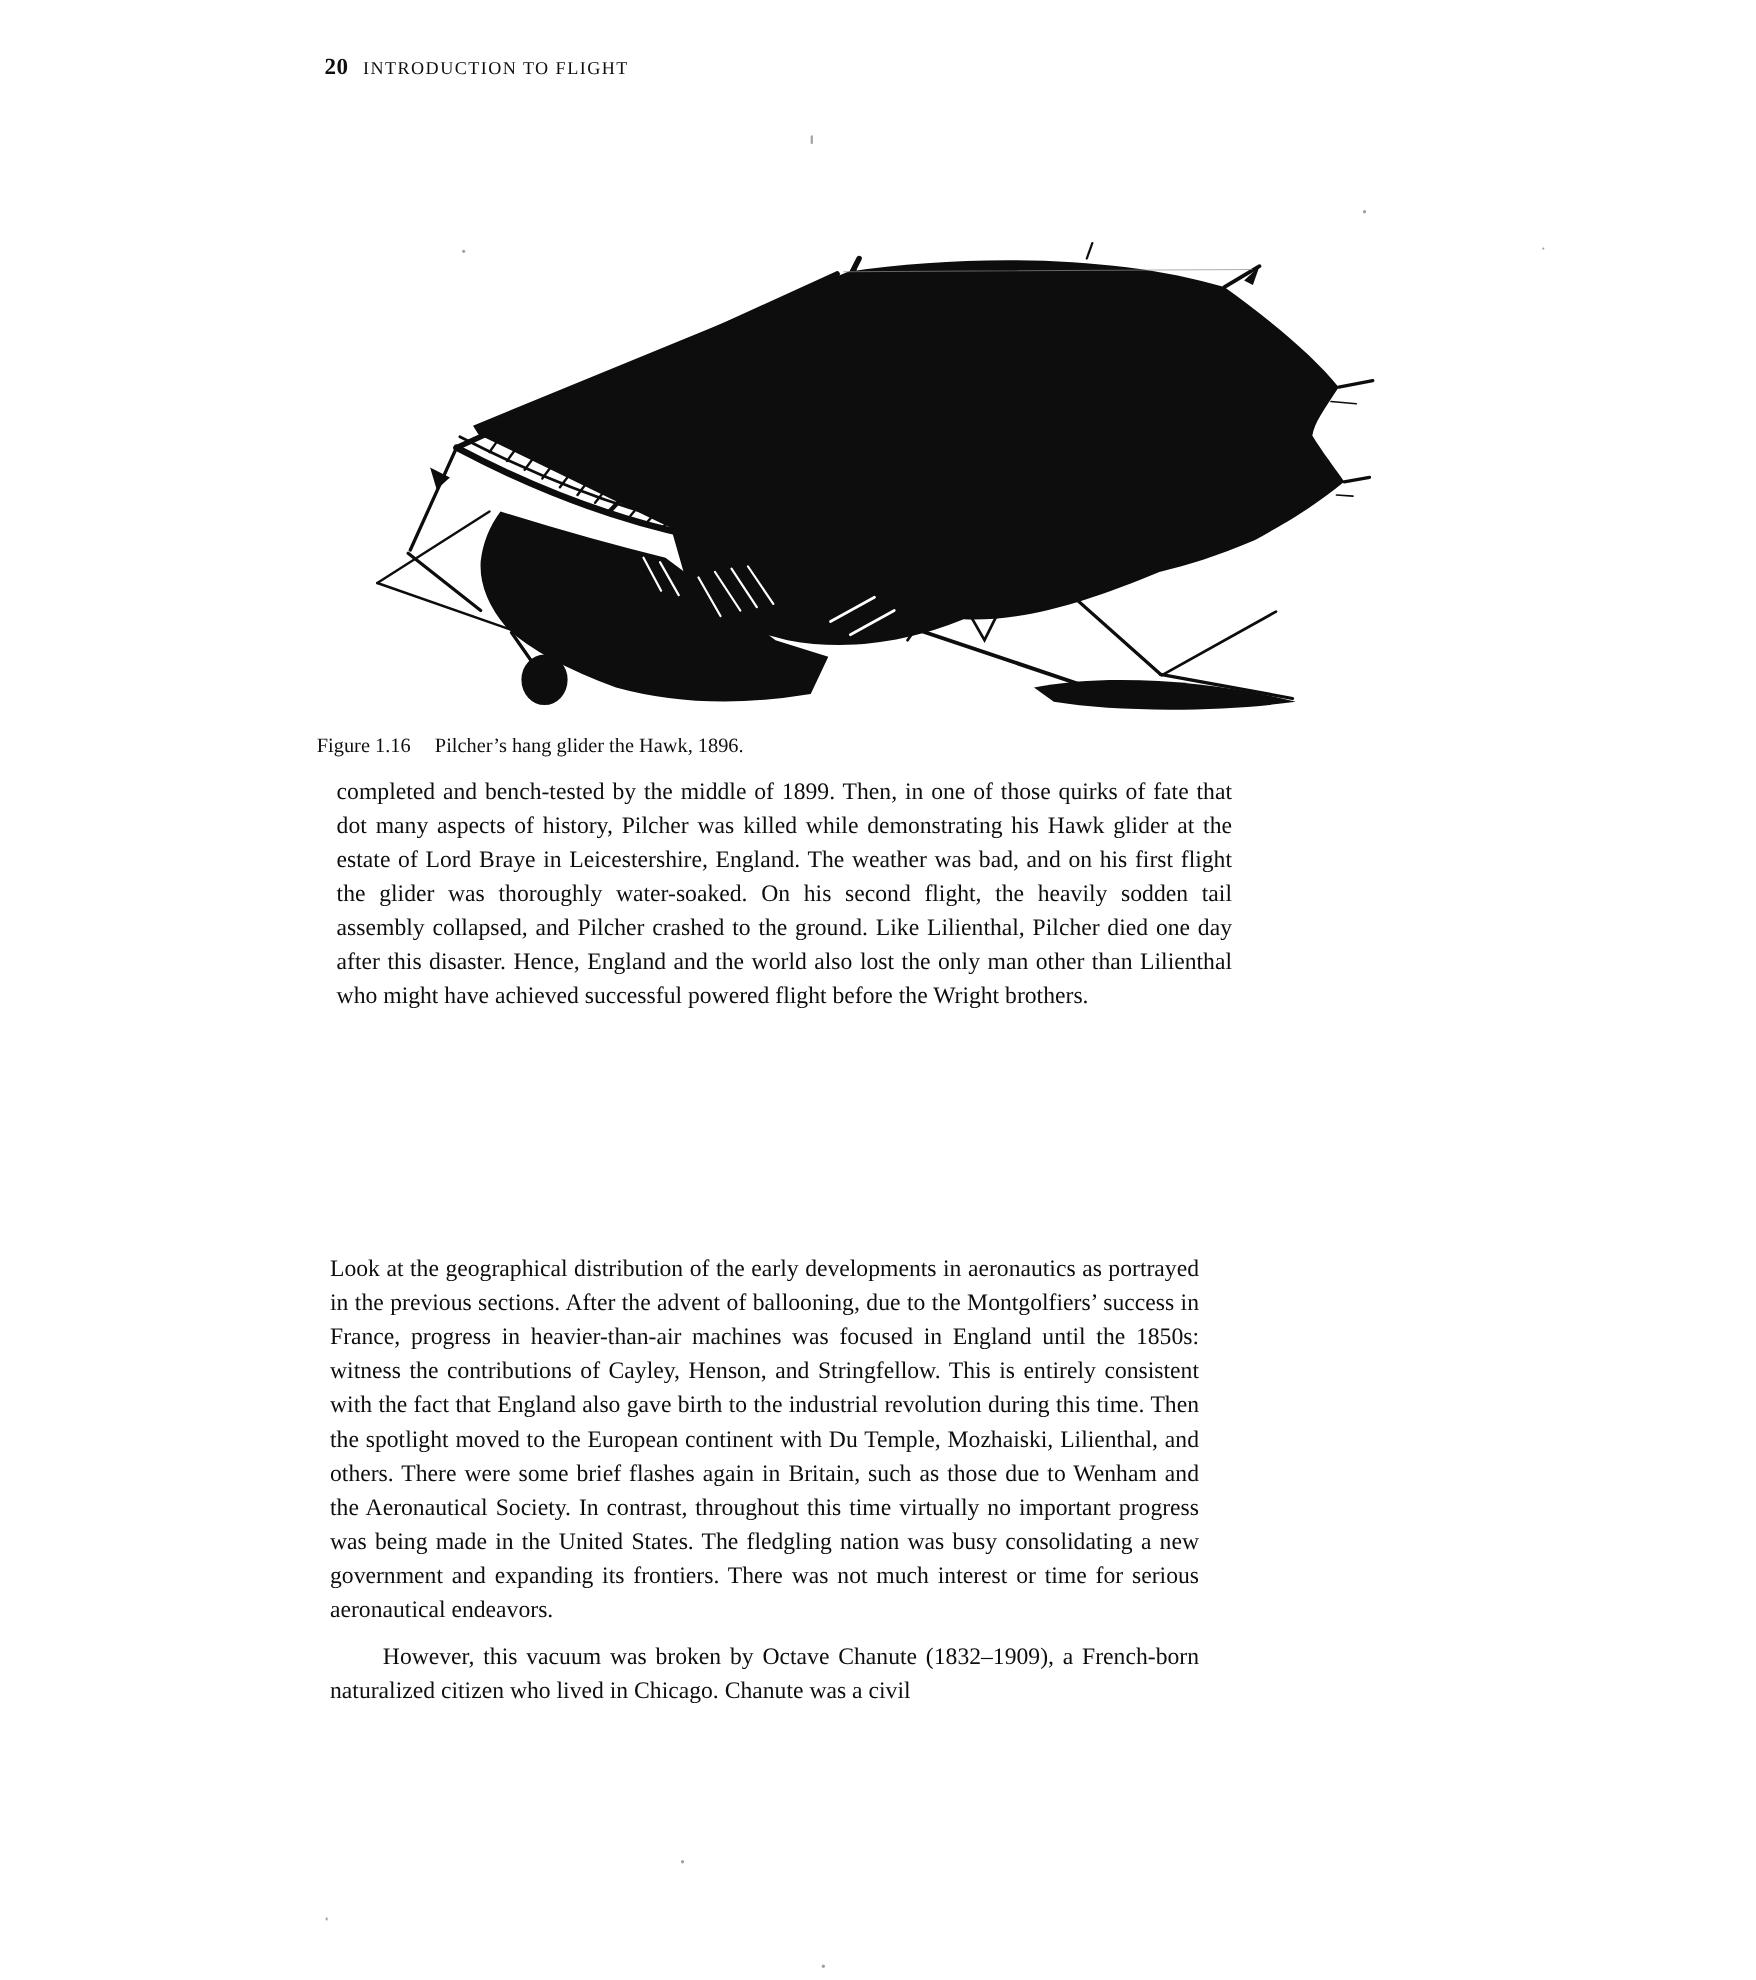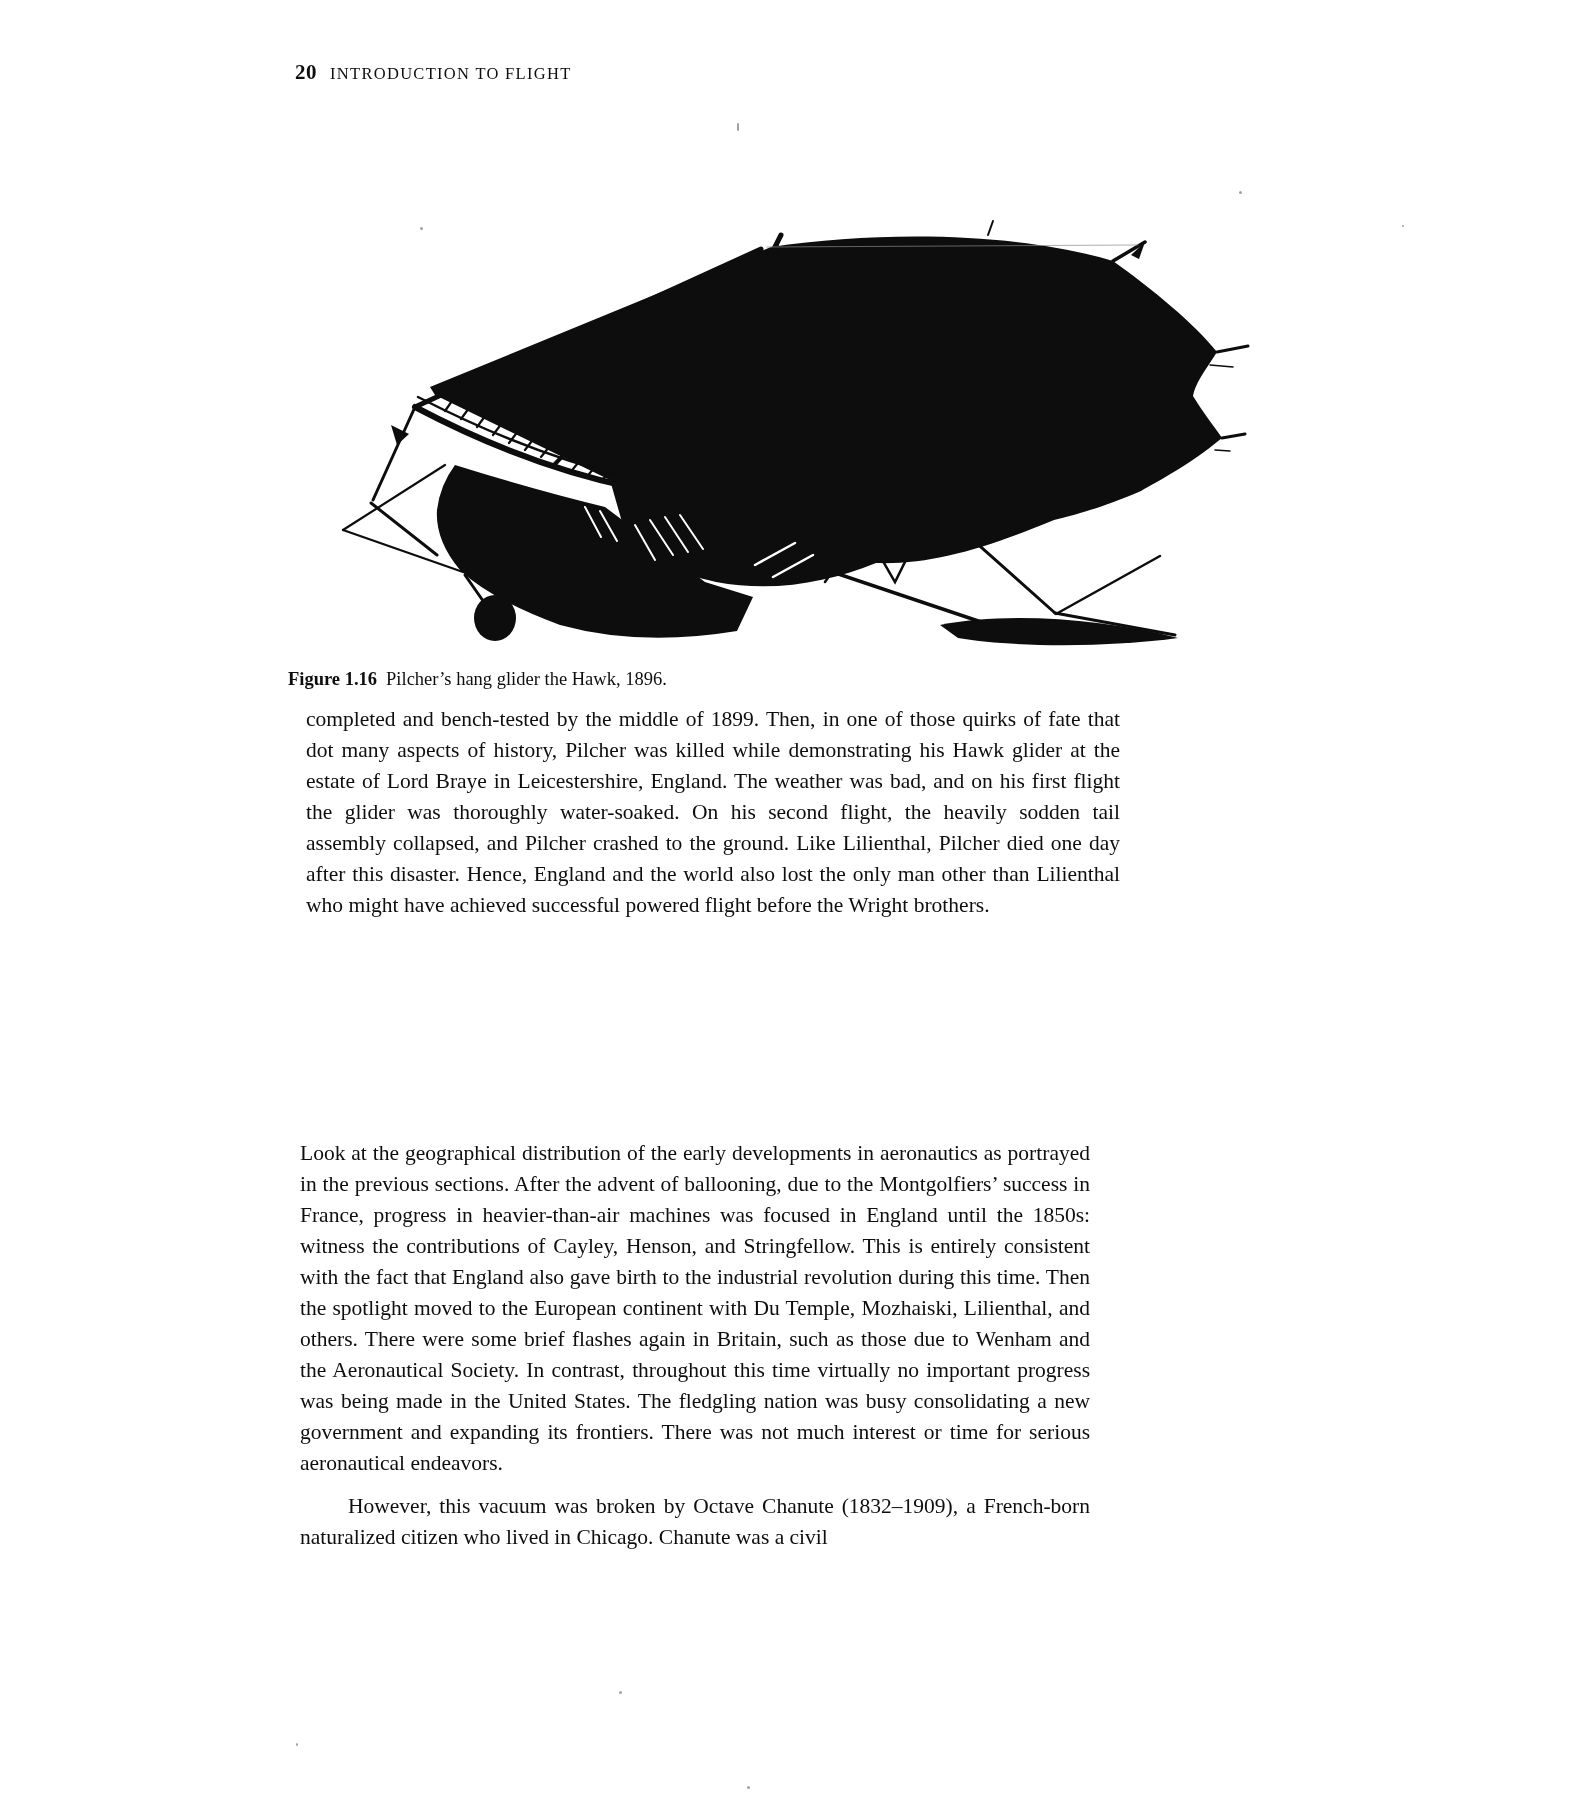--- a/index.html
+++ b/index.html
@@ -8,21 +8,21 @@
     background: #ffffff;
     font-family: "Liberation Serif", serif;
     color: #0e0e0e;
     position: relative;
     overflow: hidden;
   }
   .page { position: absolute; inset: 0; background: #ffffff; }
 
   
   .running-header {
-    position: absolute; left: 295px; top: 60px;
+    position: absolute; left: 295px; top: 48px;
     white-space: nowrap;
   }
   .page-number {
     font-weight: bold; font-size: 21px; letter-spacing: 0.5px;
     margin-right: 13px;
   }
   .running-head {
     font-size: 16.5px; letter-spacing: 1.3px; font-weight: 500;
   }
 
@@ -31,21 +31,21 @@
     position: absolute; left: 285px; top: 135px;
     width: 980px; height: 530px;
   }
   .figure-photo svg { display: block; width: 100%; height: 100%; }
 
   
   .figure-caption {
     position: absolute; left: 288px; top: 669px;
     font-size: 18.5px; width: 860px;
   }
-  .figure-caption .fig-label { font-weight: bold; margin-right: 9px; }
+  .figure-caption .fig-label { font-weight: normal; margin-right: 22px; }
   .italic { }
 
   
   .body-text {
     position: absolute; left: 288px;
     width: 814px;
     font-size: 21.5px; line-height: 31px;
     text-align: justify;
     text-justify: inter-word;
   }

